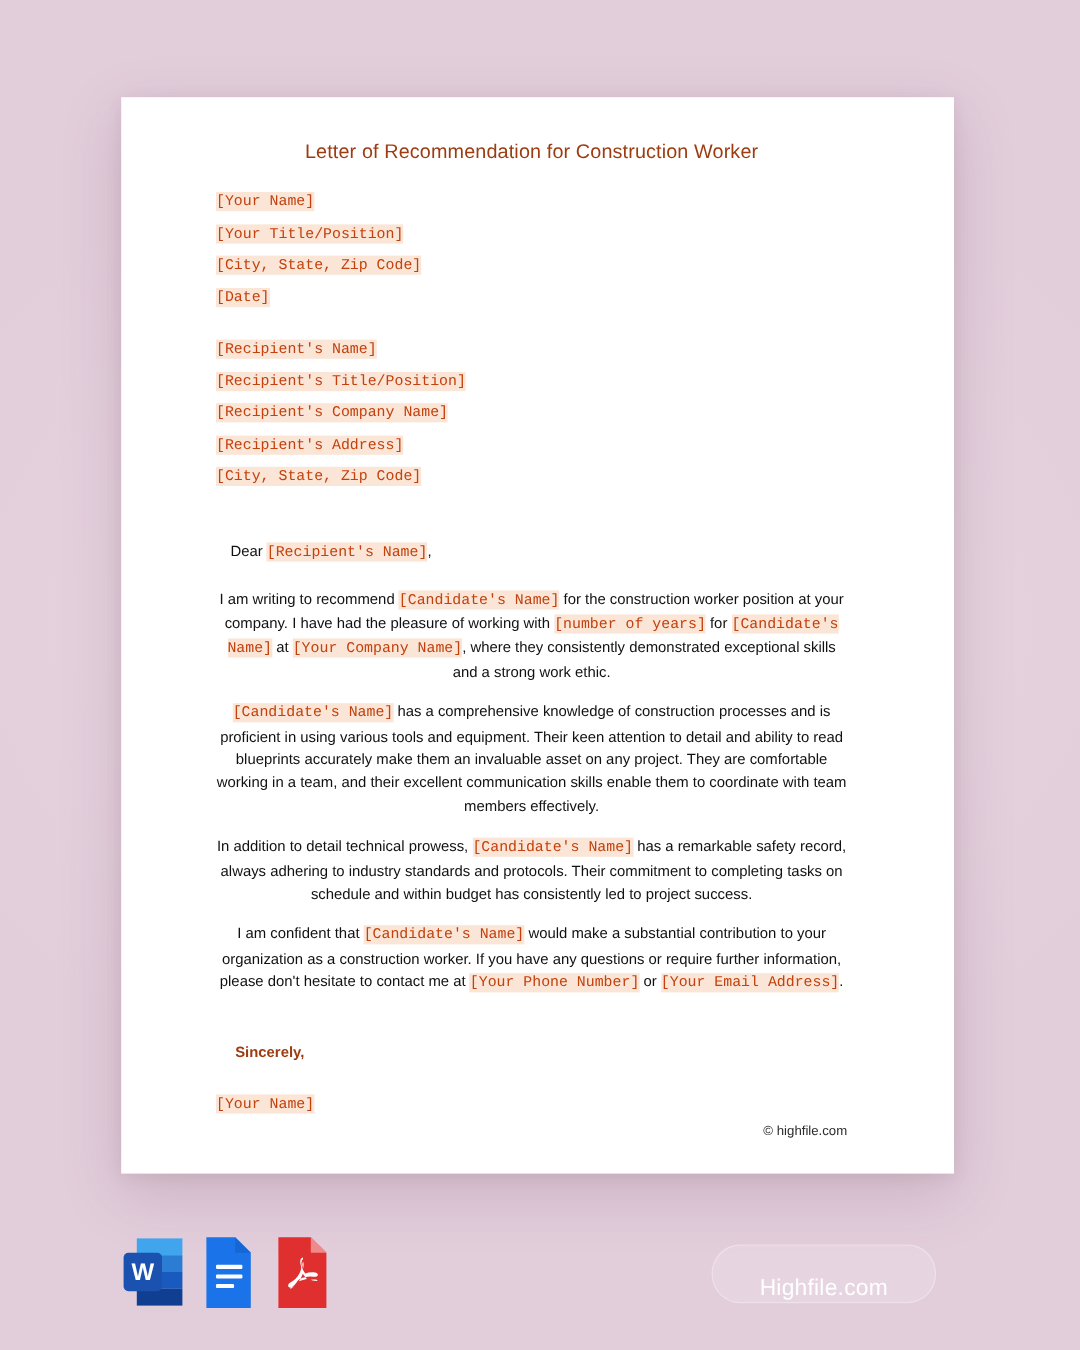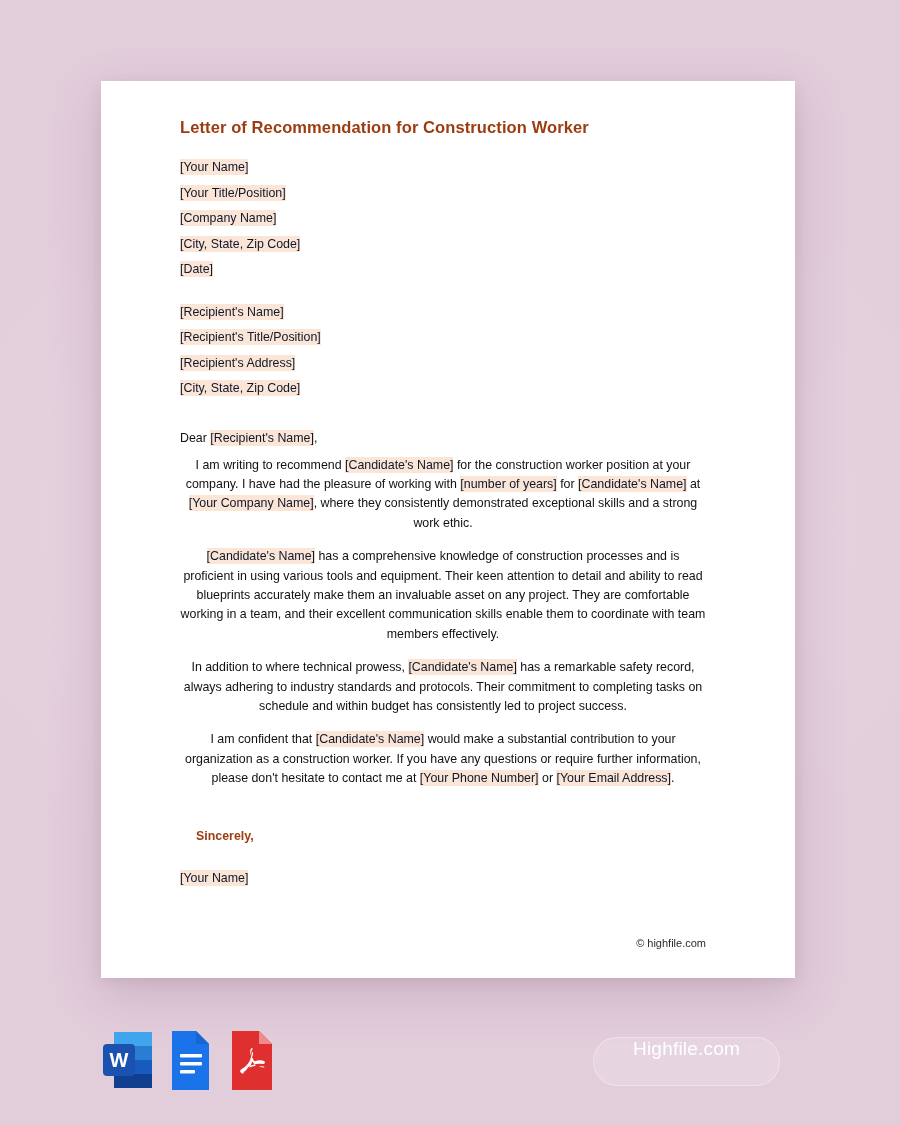--- a/index.html
+++ b/index.html
@@ -40,22 +40,22 @@
     position: absolute;
     left: 79px;
     top: 0;
     width: 526px;
     height: 100%;
   }
 
   .doc-title {
     color: #9c3c10;
     font-size: 16.5px;
-    font-weight: bold;
-    text-align: left;
+    font-weight: normal;
+    text-align: center;
     margin: 0;
     padding-top: 37px;
     letter-spacing: 0.1px;
   }
 
   .addr-block {
     margin-top: 18px;
   }
   .addr-line {
     font-size: 12.4px;
@@ -64,21 +64,21 @@
     margin: 0;
   }
 
   .block-gap {
     height: 17px;
   }
 
   .salutation {
     font-size: 12.4px;
     color: #111111;
-    margin: 0;
+    margin: 12px;
     line-height: 20px;
   }
 
   .body-para {
     font-size: 12.4px;
     color: #111111;
     line-height: 19.4px;
     margin: 0 0 14px 0;
     text-align: center;
   }
@@ -93,23 +93,24 @@
 
   .sign-name {
     font-size: 12.4px;
     color: #111111;
     margin: 0;
     line-height: 20px;
   }
 
   .hl {
     background: #fbe5d6;
-    color: #0f172a;
+    color: #c2410c;
     padding: 1px 0 1px 0;
     box-decoration-break: clone;
+    font-family: Liberation Mono, monospace;
     -webkit-box-decoration-break: clone;
   }
 
   .footer {
     position: absolute;
     right: 0;
     top: 856px;
     font-size: 11px;
     color: #2b2b2b;
     text-align: center;
@@ -136,21 +137,21 @@
   .brand-pill {
     position: absolute;
     left: 593px;
     top: 1037px;
     width: 185px;
     height: 47px;
     border-radius: 24px;
     background: rgba(255,255,255,0.16);
     border: 1px solid rgba(255,255,255,0.30);
     display: flex;
-    align-items: flex-start;
+    align-items: flex-end;
     justify-content: center;
   }
   .brand-pill-label {
     color: #ffffff;
     font-size: 19px;
     letter-spacing: 0.2px;
   }
 </style>
 </head>
 <body>
@@ -158,46 +159,46 @@
 <div class="backdrop-tint"></div>
 
 <div class="page">
   <div class="page-inner">
 
     <h1 class="doc-title">Letter of Recommendation for Construction Worker</h1>
 
     <div class="addr-block">
       <p class="addr-line"><span class="hl">[Your Name]</span></p>
       <p class="addr-line"><span class="hl">[Your Title/Position]</span></p>
-      <p class="addr-line"><span class="hl">[Company Name]</span></p>
       <p class="addr-line"><span class="hl">[City, State, Zip Code]</span></p>
       <p class="addr-line"><span class="hl">[Date]</span></p>
     </div>
 
     <div class="block-gap"></div>
 
     <div class="addr-block" style="margin-top:0">
       <p class="addr-line"><span class="hl">[Recipient's Name]</span></p>
       <p class="addr-line"><span class="hl">[Recipient's Title/Position]</span></p>
+      <p class="addr-line"><span class="hl">[Recipient's Company Name]</span></p>
       <p class="addr-line"><span class="hl">[Recipient's Address]</span></p>
       <p class="addr-line"><span class="hl">[City, State, Zip Code]</span></p>
     </div>
 
     <div class="block-gap" style="height:26px"></div>
 
     <p class="salutation">
       <span>Dear </span><span class="hl">[Recipient's Name]</span><span>,</span>
     </p>
 
     <div style="height:8px"></div>
 
     <div id="paragraphs">
         <p class="body-para"><span>I am writing to recommend  </span><span class="hl">[Candidate's Name]</span><span> for the construction worker position at your company. I have had the pleasure of working with </span><span class="hl">[number of years]</span><span> for  </span><span class="hl">[Candidate's Name]</span><span> at  </span><span class="hl">[Your Company Name]</span><span>, where they consistently demonstrated exceptional skills and a strong work ethic.</span></p>
         <p class="body-para"><span class="hl">[Candidate's Name]</span><span> has a comprehensive knowledge of construction processes and is proficient in using various tools and equipment. Their keen attention to detail and ability to read blueprints accurately make them an invaluable asset on any project. They are comfortable working in a team, and their excellent communication skills enable them to coordinate with team members effectively.</span></p>
-        <p class="body-para"><span>In addition to where technical prowess, </span><span class="hl">[Candidate's Name]</span><span> has a remarkable safety record, always adhering to industry standards and protocols. Their commitment to completing tasks on schedule and within budget has consistently led to project success.</span></p>
+        <p class="body-para"><span>In addition to detail technical prowess, </span><span class="hl">[Candidate's Name]</span><span> has a remarkable safety record, always adhering to industry standards and protocols. Their commitment to completing tasks on schedule and within budget has consistently led to project success.</span></p>
         <p class="body-para"><span>I am confident that </span><span class="hl">[Candidate's Name]</span><span> would make a substantial contribution to your organization as a construction worker. If you have any questions or require further information, please don't hesitate to contact me at  </span><span class="hl">[Your Phone Number]</span><span> or  </span><span class="hl">[Your Email Address]</span><span>.</span></p>
       </div>
 
     <div style="height:7px"></div>
 
     <p class="closing">Sincerely,</p>
 
     <div style="height:6px"></div>
 
     <p class="sign-name"><span class="hl">[Your Name]</span></p>

